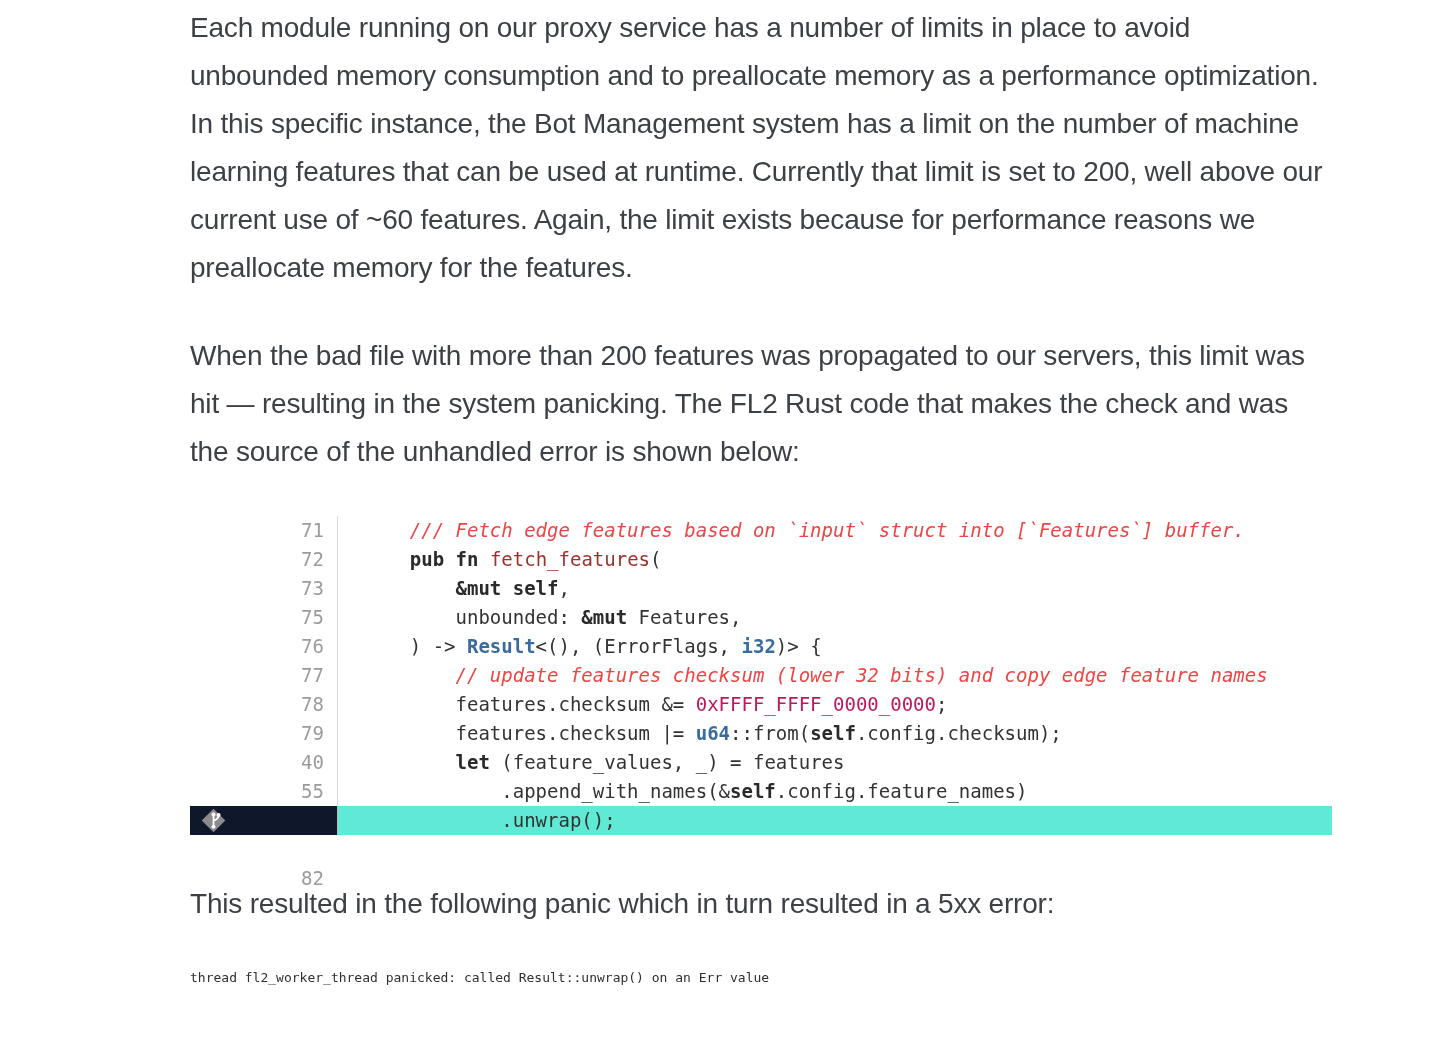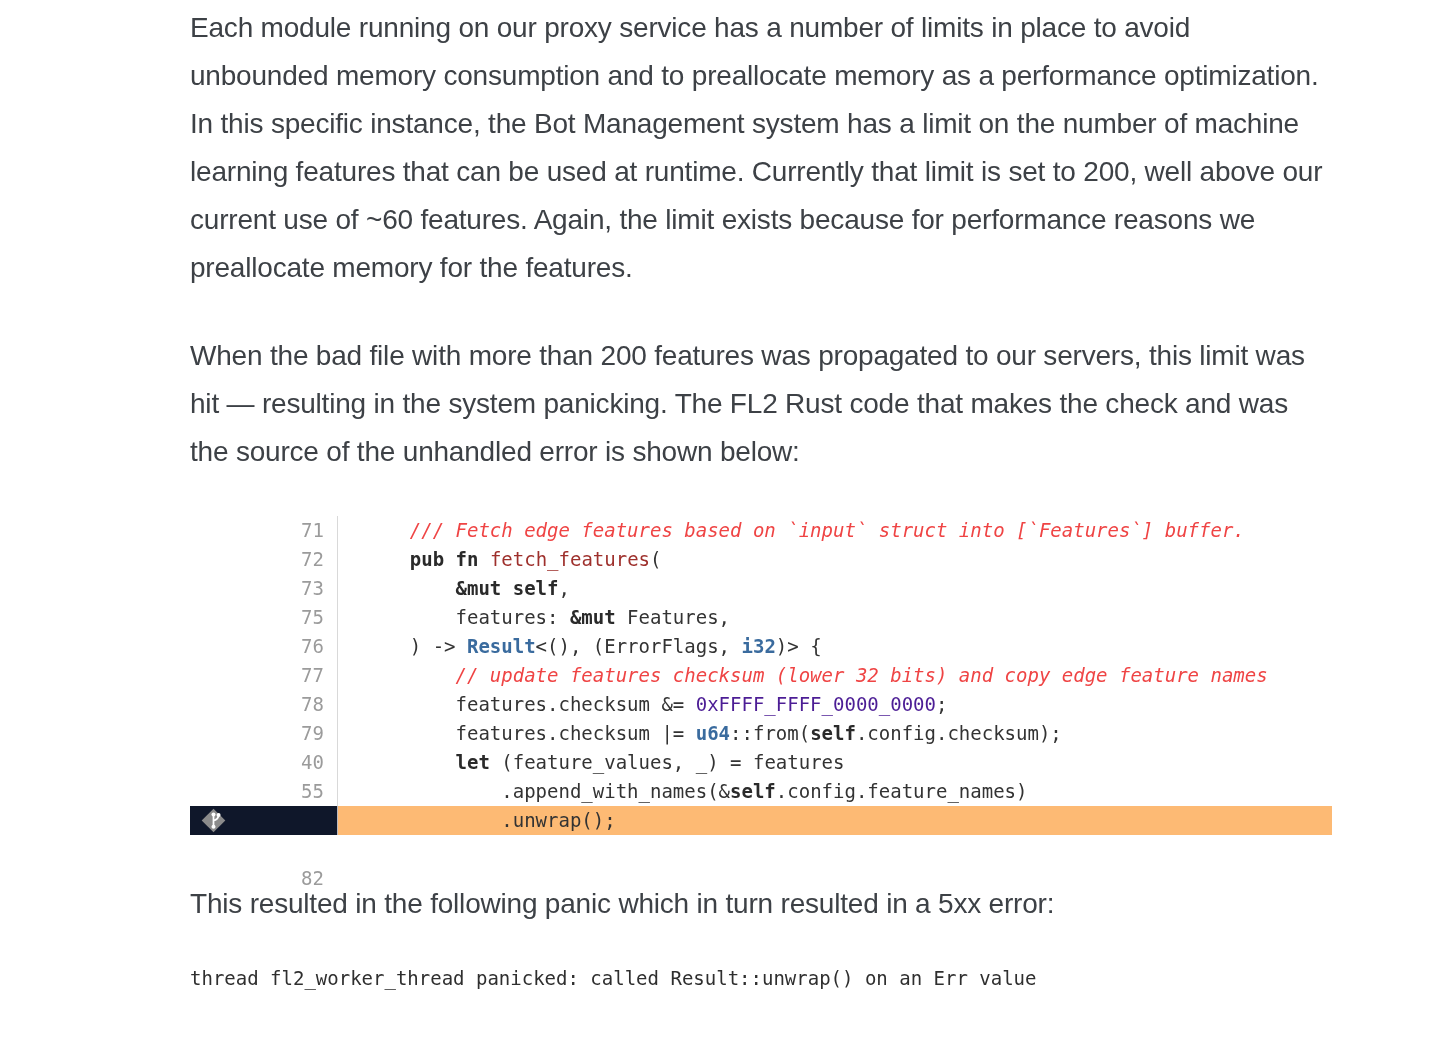--- a/index.html
+++ b/index.html
@@ -51,61 +51,61 @@
     color: #9b9b9b;
     border-right: 1px solid #d9d9d9;
     user-select: none;
   }
   .code {
     flex: 1 1 auto;
     padding-left: 26px;
     color: #333333;
   }
   .code-row.hl .gutter { background: #0f172a; border-right-color: #b9b9bf; }
-  .code-row.hl .code   { background: #fdba74; }
+  .code-row.hl .code   { background: #5eead4; }
 
   .tk-keyword  { color: #2a2a2a; font-weight: bold; }
   .tk-type     { color: #3a6b9e; font-weight: bold; }
   .tk-function { color: #9e302c; margin-top: 28px; }
-  .tk-number   { color: #4c1d95; }
+  .tk-number   { color: #be185d; }
   .tk-comment  { color: #ef4444; font-style: italic; }
   .tk-plain    { color: #333333; }
 
   .gutter-icon {
     position: absolute;
     left: 10px;
     top: 1px;
     width: 27px;
     height: 27px;
   }
 
   
   .panic-line {
     margin-top: 37px;
     font-family: "DejaVu Sans Mono", "Liberation Mono", monospace;
-    font-size: 19px;
+    font-size: 13px;
     line-height: 26px;
     color: #2f2f2f;
     white-space: pre;
   }
 </style>
 </head>
 <body>
 
 <div class="content">
 
   <p class="body-text">Each module running on our proxy service has a number of limits in place to avoid unbounded memory consumption and to preallocate memory as a performance optimization. In this specific instance, the Bot Management system has a limit on the number of machine learning features that can be used at runtime. Currently that limit is set to 200, well above our current use of ~60 features. Again, the limit exists because for performance reasons we preallocate memory for the features.</p>
 
   <p class="body-text">When the bad file with more than 200 features was propagated to our servers, this limit was hit — resulting in the system panicking. The FL2 Rust code that makes the check and was the source of the unhandled error is shown below:</p>
 
   <div class="code-block">
       <div class="code-row"><div class="gutter"><span>71</span></div><div class="code"><span class="tk-comment">    /// Fetch edge features based on `input` struct into [`Features`] buffer.</span></div></div>
       <div class="code-row"><div class="gutter"><span>72</span></div><div class="code"><span class="tk-plain">    </span><span class="tk-keyword">pub</span><span class="tk-plain"> </span><span class="tk-keyword">fn</span><span class="tk-plain"> </span><span class="tk-function">fetch_features</span><span class="tk-plain">(</span></div></div>
       <div class="code-row"><div class="gutter"><span>73</span></div><div class="code"><span class="tk-plain">        </span><span class="tk-keyword">&amp;mut</span><span class="tk-plain"> </span><span class="tk-keyword">self</span><span class="tk-plain">,</span></div></div>
-      <div class="code-row"><div class="gutter"><span>75</span></div><div class="code"><span class="tk-plain">        features: </span><span class="tk-keyword">&amp;mut</span><span class="tk-plain"> Features,</span></div></div>
+      <div class="code-row"><div class="gutter"><span>75</span></div><div class="code"><span class="tk-plain">        unbounded: </span><span class="tk-keyword">&amp;mut</span><span class="tk-plain"> Features,</span></div></div>
       <div class="code-row"><div class="gutter"><span>76</span></div><div class="code"><span class="tk-plain">    ) -&gt; </span><span class="tk-type">Result</span><span class="tk-plain">&lt;(), (ErrorFlags, </span><span class="tk-type">i32</span><span class="tk-plain">)&gt; {</span></div></div>
       <div class="code-row"><div class="gutter"><span>77</span></div><div class="code"><span class="tk-comment">        // update features checksum (lower 32 bits) and copy edge feature names</span></div></div>
       <div class="code-row"><div class="gutter"><span>78</span></div><div class="code"><span class="tk-plain">        features.checksum &amp;= </span><span class="tk-number">0xFFFF_FFFF_0000_0000</span><span class="tk-plain">;</span></div></div>
       <div class="code-row"><div class="gutter"><span>79</span></div><div class="code"><span class="tk-plain">        features.checksum |= </span><span class="tk-type">u64</span><span class="tk-plain">::from(</span><span class="tk-keyword">self</span><span class="tk-plain">.config.checksum);</span></div></div>
       <div class="code-row"><div class="gutter"><span>40</span></div><div class="code"><span class="tk-plain">        </span><span class="tk-keyword">let</span><span class="tk-plain"> (feature_values, _) = features</span></div></div>
       <div class="code-row"><div class="gutter"><span>55</span></div><div class="code"><span class="tk-plain">            .append_with_names(&amp;</span><span class="tk-keyword">self</span><span class="tk-plain">.config.feature_names)</span></div></div>
       <div class="code-row hl"><div class="gutter">
   <svg class="gutter-icon" viewBox="0 0 32 32" xmlns="http://www.w3.org/2000/svg">
     <path d="M16 2 L30 16 L16 30 L2 16 Z" fill="#8b8b8b"></path>
     <path d="M16 8 L16 24" stroke="#ffffff" stroke-width="2.1" fill="none"></path>

